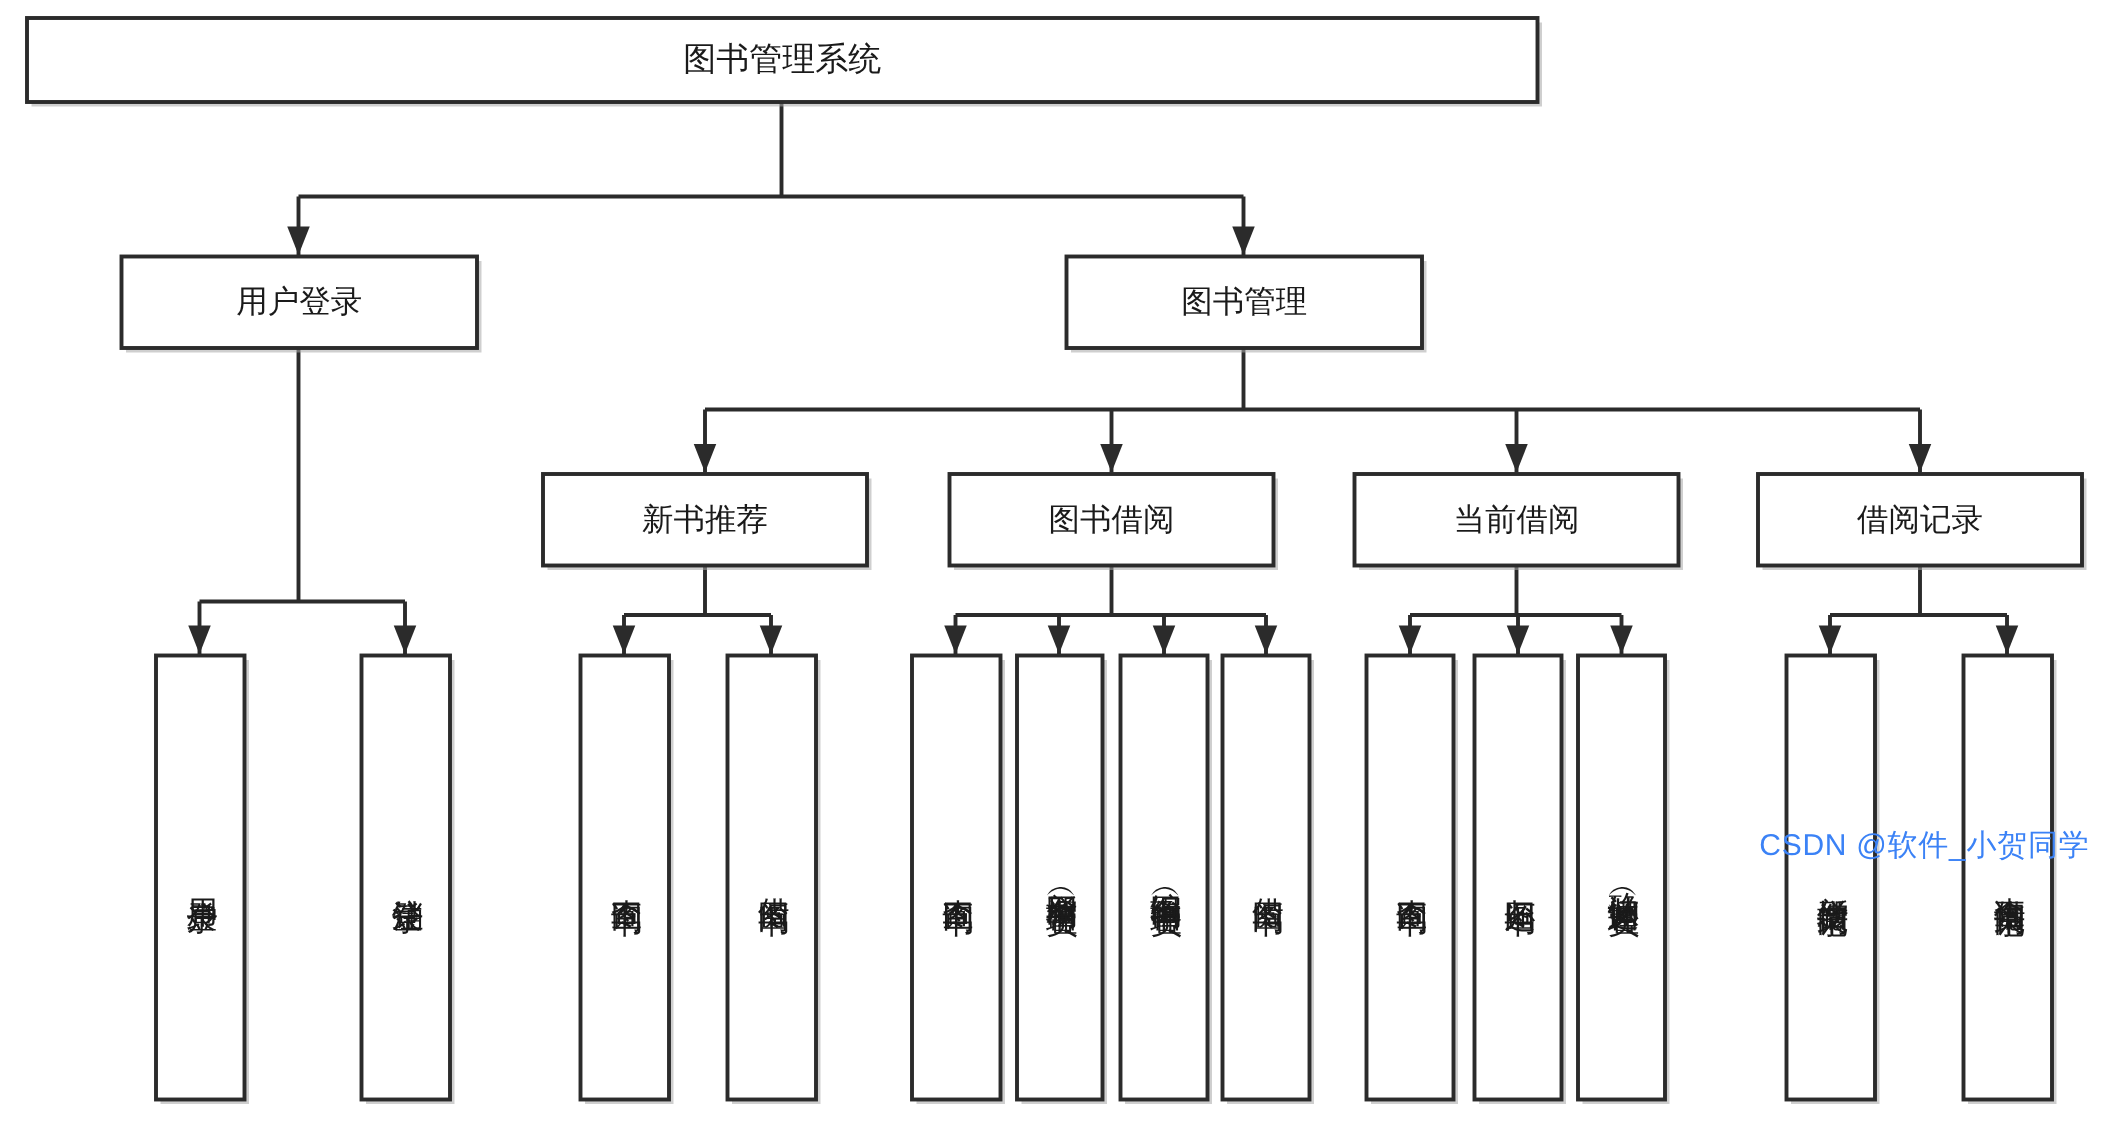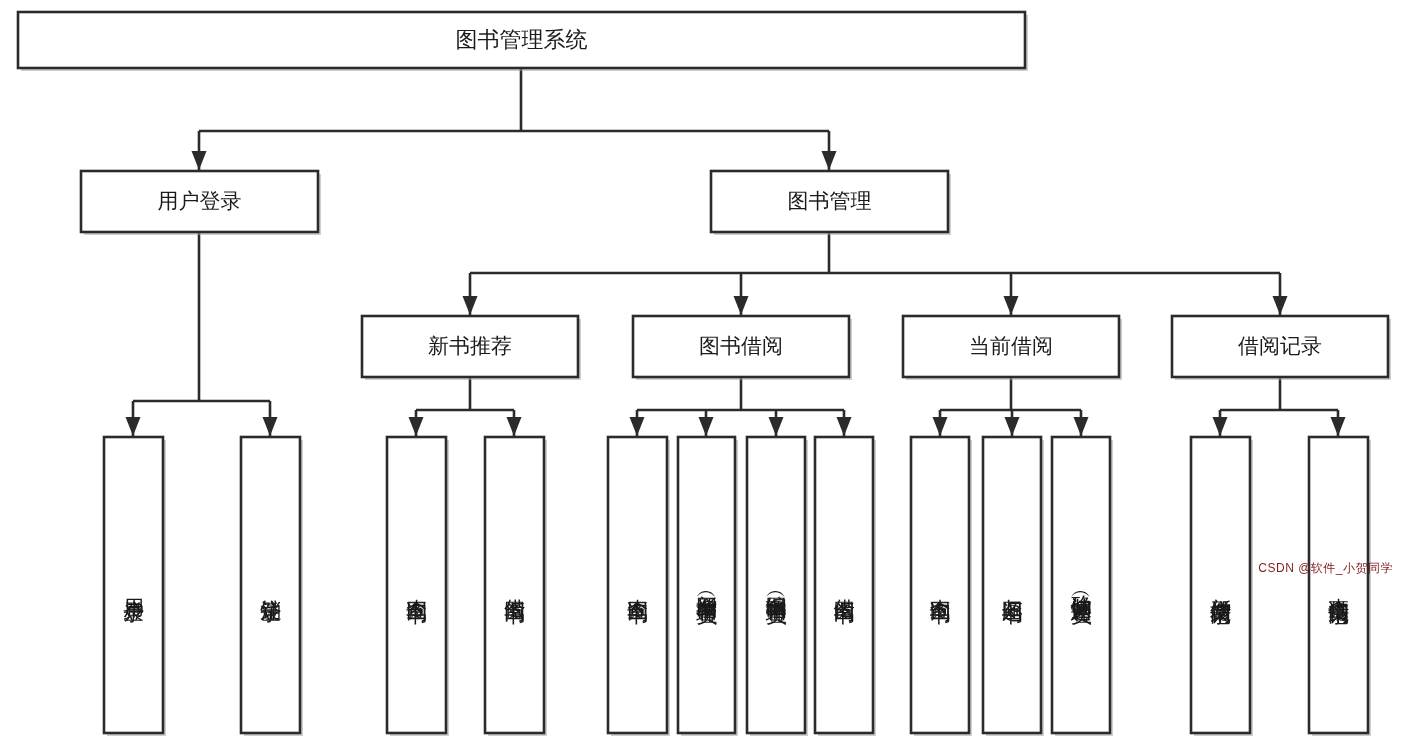--- a/index.html
+++ b/index.html
@@ -68,22 +68,22 @@
     justify-content: center;
     text-align: center;
     white-space: nowrap;
     pointer-events: none;
   }
   #watermark {
     position: absolute;
     right: 12px;
     bottom: 6px;
     font-family: "Liberation Sans", "DejaVu Sans", sans-serif;
-    font-size: 12px;
-    color: #7f1d1d;
+    font-size: 20px;
+    color: #3b82f6;
     letter-spacing: 0.5px;
     white-space: nowrap;
   }
 </style>
 </head>
 <body>
 
 <div id="diagram-root">
 
   <svg id="tree-svg" viewBox="0 0 1405 747">

